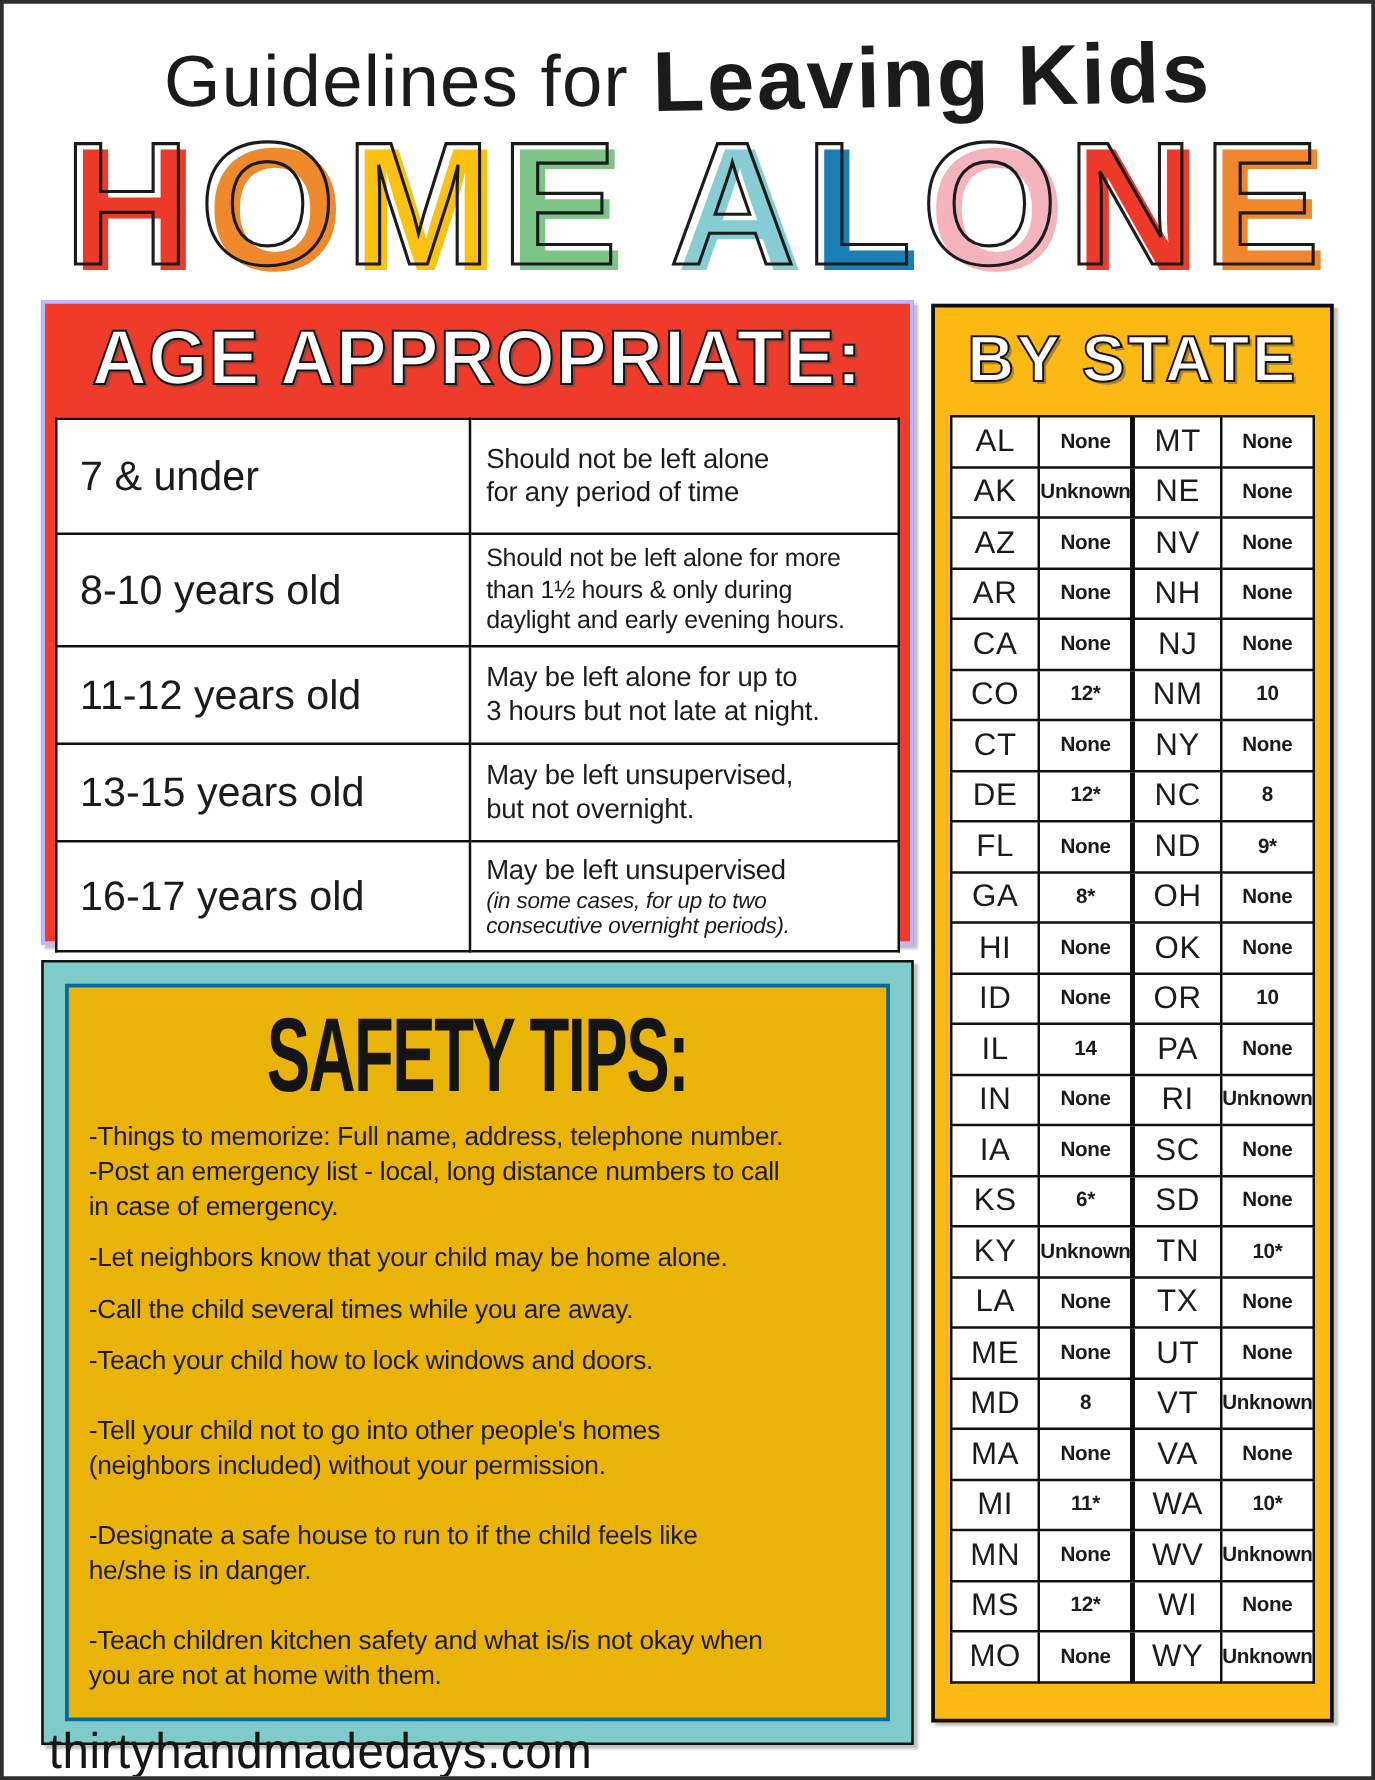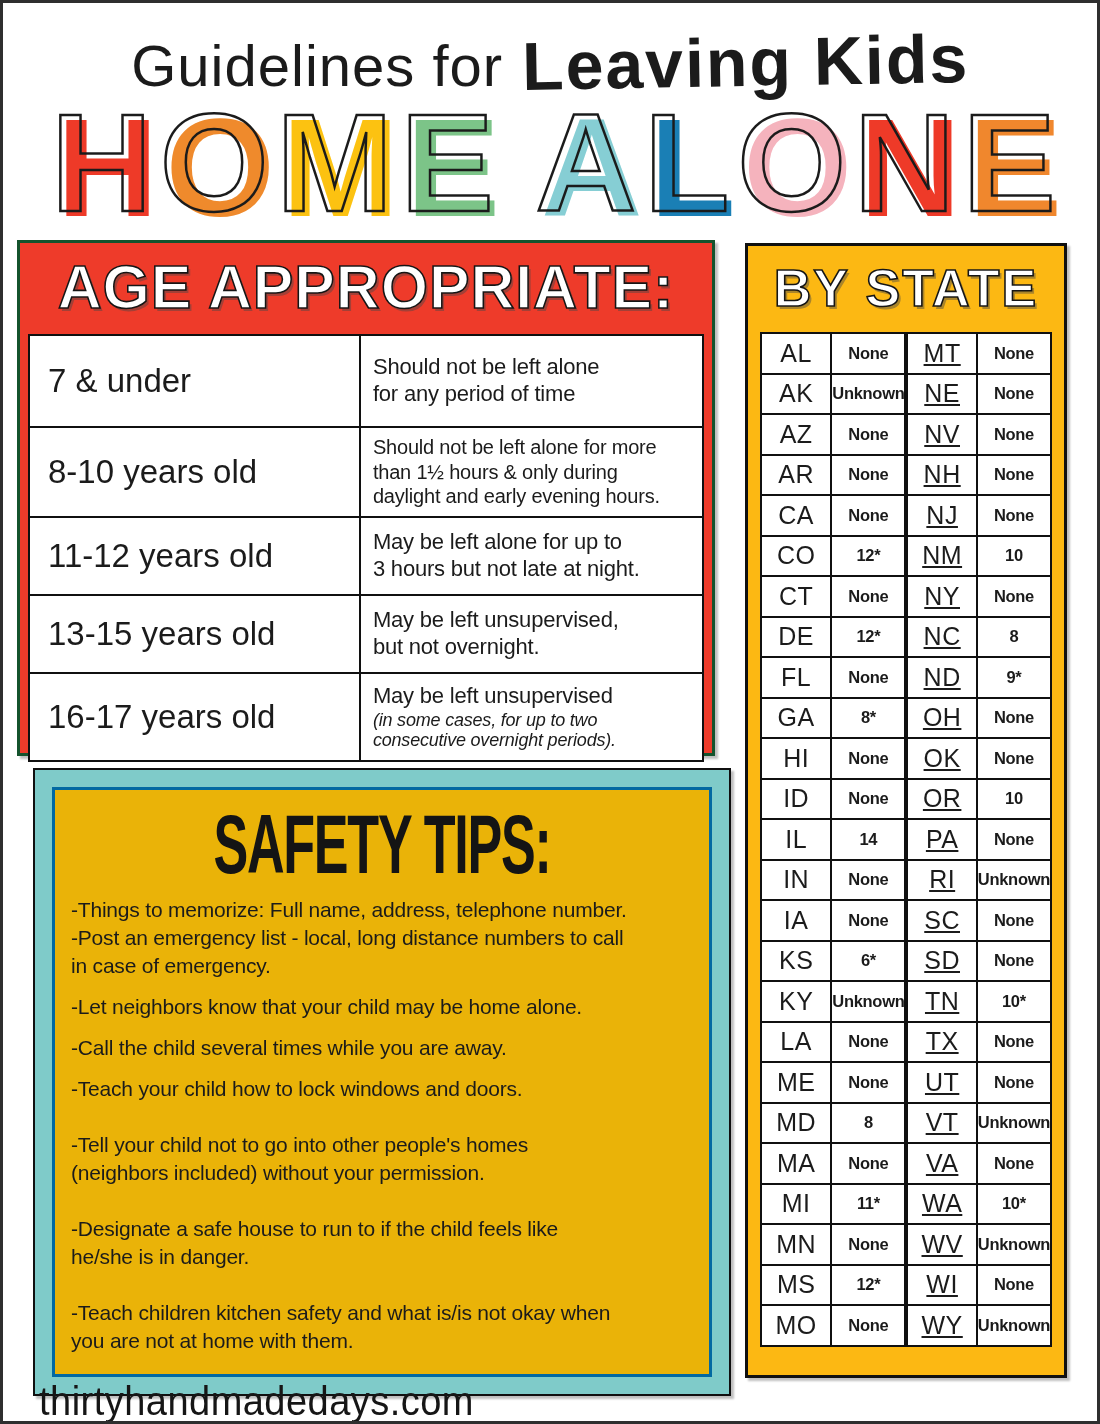--- a/index.html
+++ b/index.html
@@ -16,22 +16,22 @@
   .title-part2 { font-size:68px; font-weight:600; color:#1b1b1b; letter-spacing:2px; display:inline-block; transform:rotate(-1deg); margin-left:14px; }
 
   .home-alone { position:absolute; top:104px; left:48px; width:1005px; height:120px;
     display:flex; justify-content:space-between; align-items:flex-start; }
   .ha-letter { position:relative; display:inline-block; font-size:140px; line-height:112px; font-weight:bold; }
   .ha-fill  { display:block; transform:translate(6px,5px); }
   .ha-line  { position:absolute; left:0; top:0; color:transparent; -webkit-text-stroke:2.5px #1b1b1b; }
   .ha-space { width:26px; }
 
   
-  .red-box { position:absolute; left:14px; top:237px; width:698px; height:516px;
-    border:3px solid #14532d; box-shadow:3px 3px 2px rgba(0,0,0,0.25); }
+  .red-box { position:absolute; left:30px; top:237px; width:698px; height:516px;
+    border:3px solid #c4b5fd; box-shadow:3px 3px 2px rgba(0,0,0,0.25); }
   .section-title-outline {
     text-align:center; color:#ffffff; font-weight:bold;
     -webkit-text-stroke:1.6px #151515;
     text-shadow:2.5px 2.5px 0 rgba(70,70,70,0.45);
   }
   .red-box .section-title-outline { font-size:62px; padding-top:8px; letter-spacing:1px; transform:scaleX(0.98); }
   .age-table { width:676px; margin:12px auto 0 auto; border-collapse:collapse; background:#ffffff; }
   .age-table td { border:2.5px solid #101010; vertical-align:middle; }
   .age-table tr:nth-child(1){ height:92px; } .age-table tr:nth-child(2){ height:90px; }
   .age-table tr:nth-child(3){ height:78px; } .age-table tr:nth-child(4){ height:78px; }
@@ -41,21 +41,21 @@
   .g-main { display:block; font-size:20px; line-height:1.22; color:#1b1b1b; white-space:pre-line; letter-spacing:-0.2px; }
   .g-big  { font-size:22px; }
   .g-note { display:block; font-size:18px; line-height:1.15; color:#1b1b1b; white-space:pre-line; letter-spacing:-0.2px;font-style:italic; }
 
   
   .yellow-box { position:absolute; left:742px; top:240px; width:322px; height:1135px;
     border:3px solid #101010; box-shadow:3px 3px 2px rgba(0,0,0,0.25); }
   .yellow-box .section-title-outline { font-size:52px; padding-top:12px; letter-spacing:2px; }
   .state-table { width:292px; margin:14px auto 0 auto; border-collapse:collapse; background:#ffffff; }
   .state-table td { border:2px solid #101010; text-align:center; vertical-align:middle; height:40.5px; background:#ffffff; }
-  .state-table td:nth-child(3) { border-left-width:4px;text-decoration:underline; }
+  .state-table td:nth-child(3) { border-left-width:4px; }
   .st-abbr { width:73px; font-size:25px; color:#1b1b1b; font-weight:400; letter-spacing:0.5px; }
   .st-val  { width:73px; font-size:16.5px; color:#1b1b1b; font-weight:600; letter-spacing:-0.3px; }
 
   
   .teal-box { position:absolute; left:30px; top:765px; width:698px; height:628px;
     border:2.5px solid #101010; box-shadow:3px 3px 2px rgba(0,0,0,0.25); }
   .safety-inner { position:absolute; left:17px; top:17px; right:17px; bottom:17px;
     background:#eab308; border:3px solid #0369a1; padding:14px 16px 0 16px; }
   .safety-title { text-align:center; font-weight:bold; color:#141414; font-size:84px; line-height:80px;
     transform:scaleX(0.62); transform-origin:center; letter-spacing:-2px; margin-bottom:12px; }

